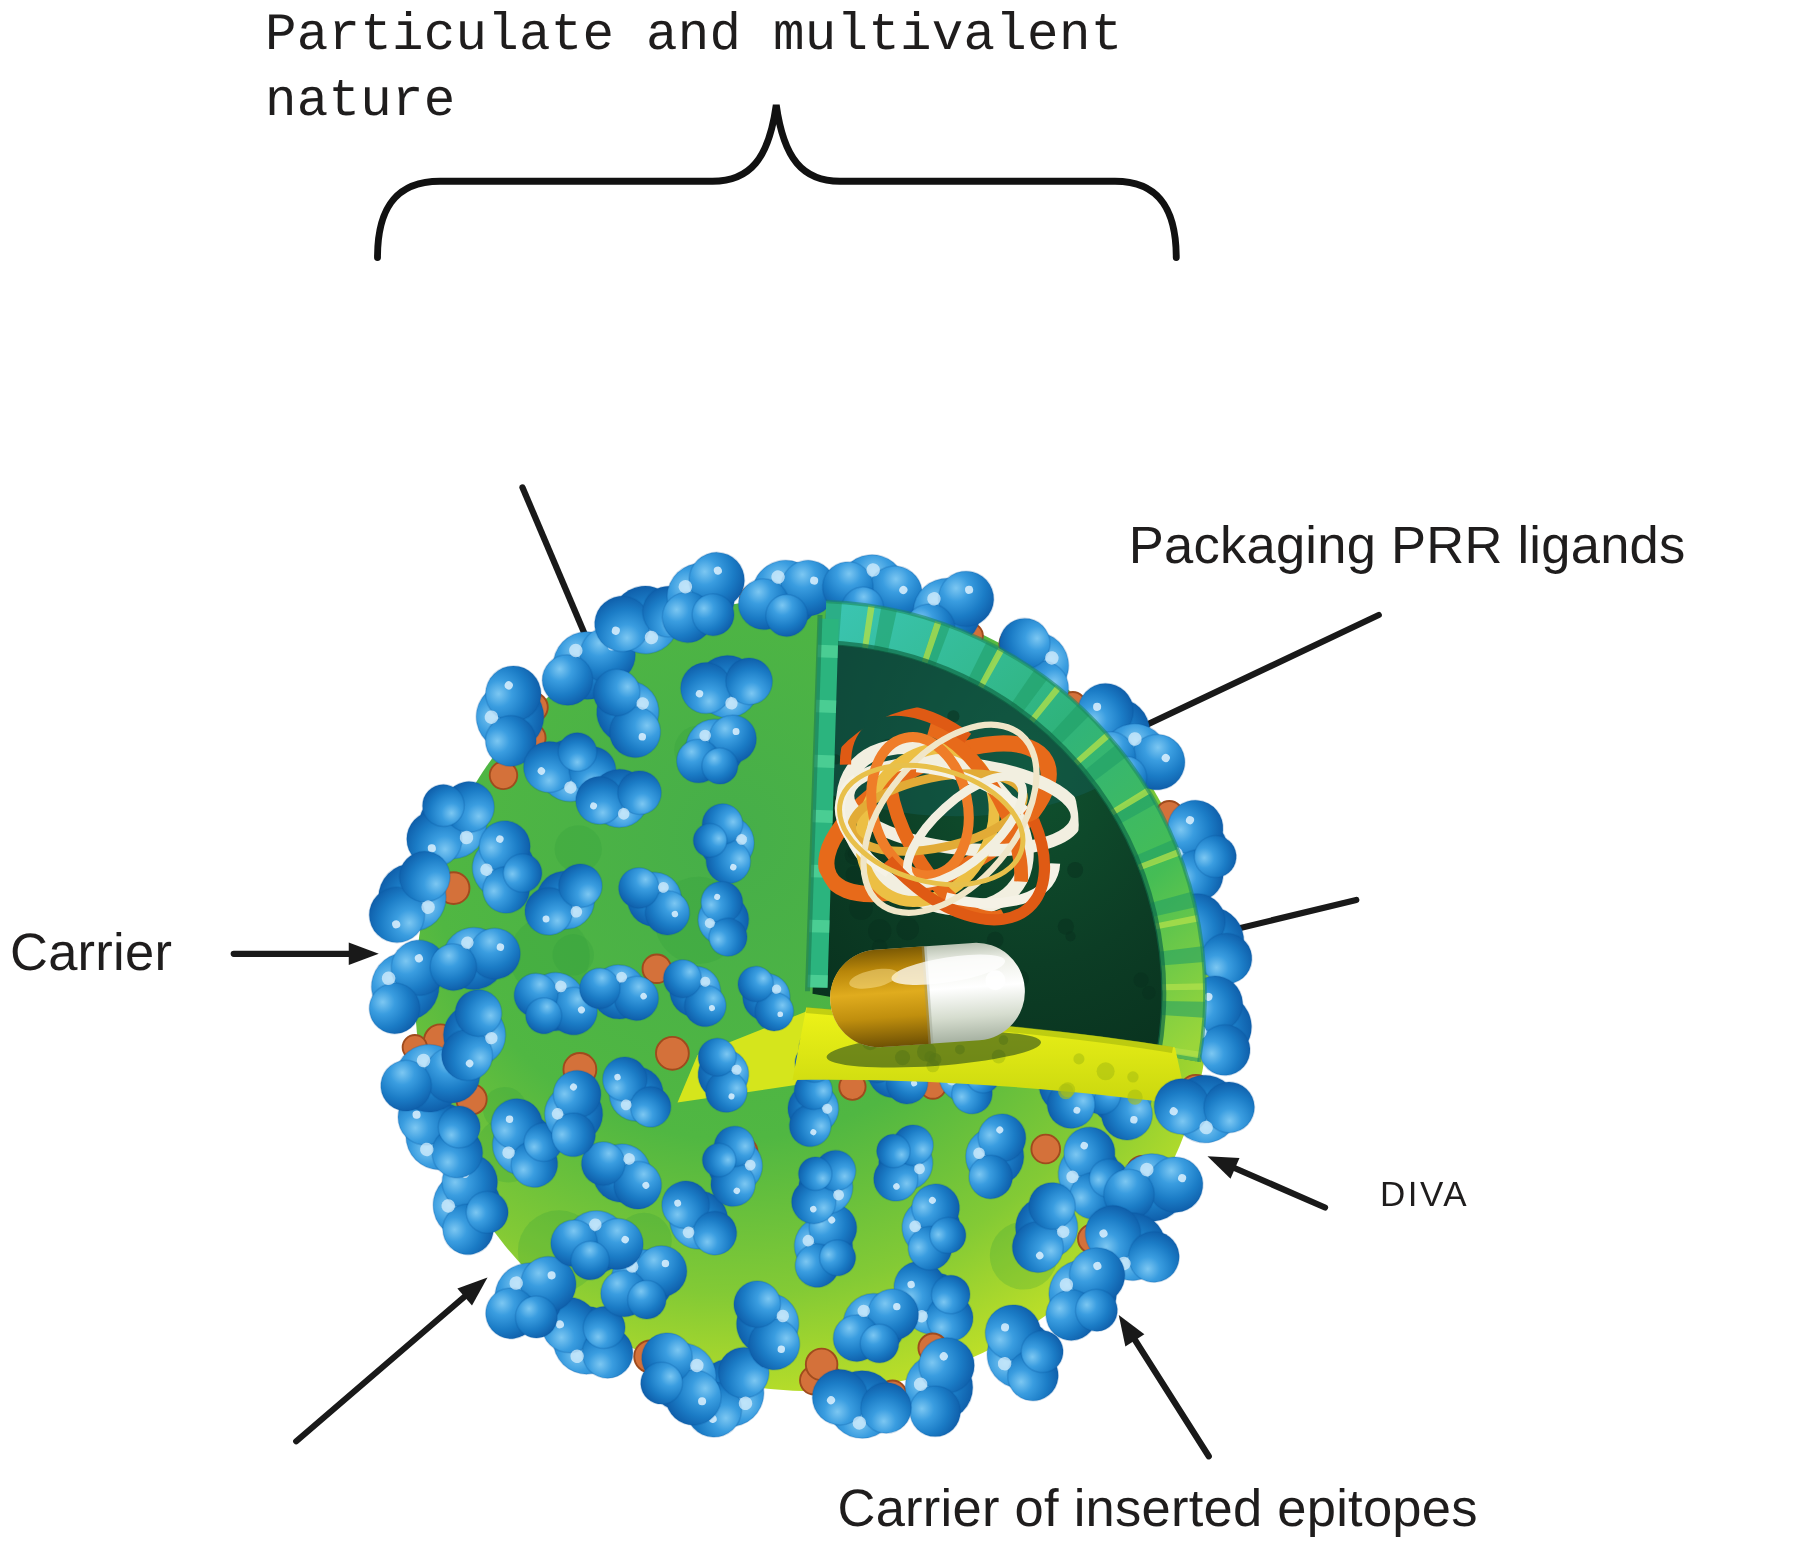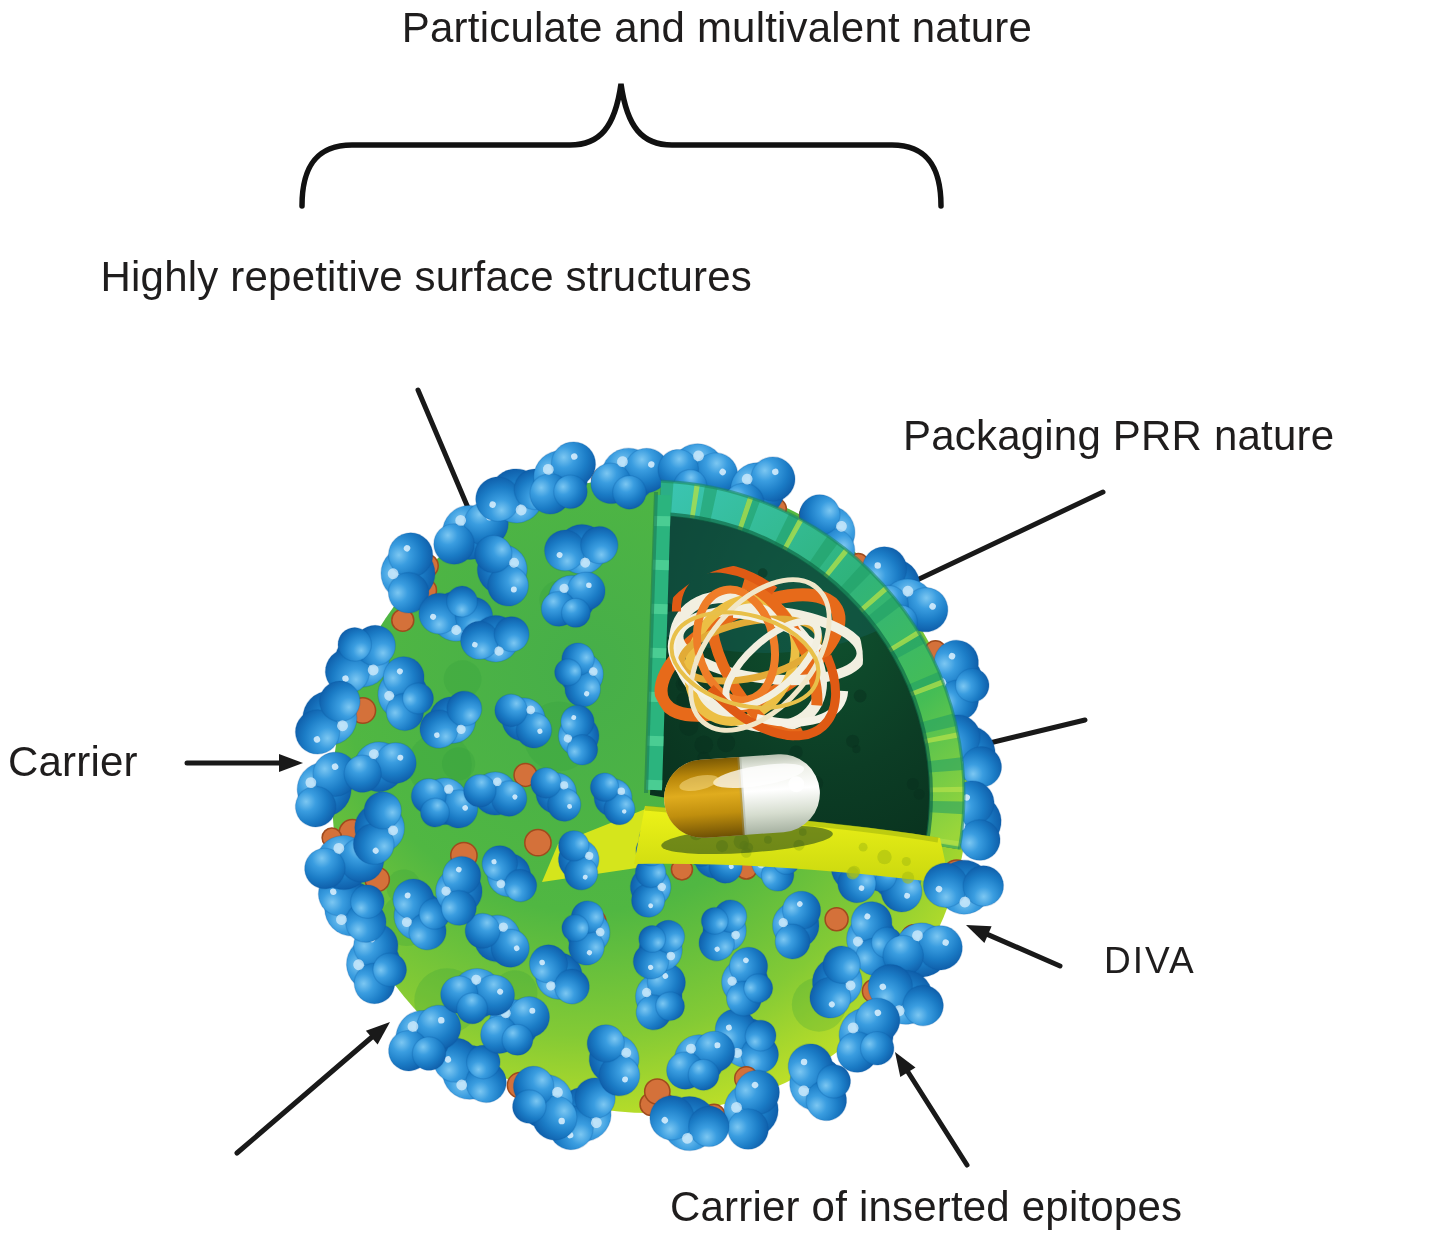--- a/index.html
+++ b/index.html
@@ -1,21 +1,21 @@
 <!DOCTYPE html>
 <html><head>
 <meta charset="utf-8">
 <style>
   html,body{margin:0;padding:0;background:#ffffff;}
   #stage{position:relative;width:1442px;height:1246px;background:#ffffff;overflow:hidden;
          font-family:"Liberation Sans","DejaVu Sans",sans-serif;}
   #figure-svg{position:absolute;left:0;top:0;width:1442px;height:1246px;}
   .lbl{position:absolute;font-size:42px;line-height:1.26;color:#1f1d1d;white-space:nowrap;
        letter-spacing:0.2px;}
-  .lbl.center{text-align:right;white-space:normal;}
+  .lbl.center{text-align:left;white-space:normal;font-family:Liberation Mono, monospace;}
   .aline{stroke:#191919;stroke-width:5;fill:none;stroke-linecap:round;}
   .ahead{fill:#191919;stroke:none;}
 </style>
 </head>
 <body>
 
 <div id="stage">
 
   <svg id="figure-svg" viewBox="0 0 1442 1246">
     <defs>
@@ -797,25 +797,24 @@
             <circle cx="-8.64" cy="-12.15" r="5.4" fill="#d6eefc" opacity="0.75"></circle>
             <circle cx="20.25" cy="-14.850000000000001" r="3.2399999999999998" fill="#e8f6ff" opacity="0.8"></circle>
           </g>
         </g>
     </g>
   </svg>
 
   <div class="lbl center" style="left:212px;top:2px;width:820px">Particulate and multivalent nature</div>
 
   <div class="lbl center" style="left:0px;top:251px;width:752px">
-    <div>Highly repetitive surface structures</div>
   </div>
 
-  <div class="lbl" style="left:903px;top:410px">Packaging PRR nature</div>
+  <div class="lbl" style="left:903px;top:410px">Packaging PRR ligands</div>
 
 
   <div class="lbl" style="left:8px;top:736px">Carrier</div>
 
-  <div class="lbl" style="left:1104px;top:938px;font-size:37px;letter-spacing:2px">DIVA</div>
+  <div class="lbl" style="left:1104px;top:938px;font-size:28px;letter-spacing:2px">DIVA</div>
 
 
   <div class="lbl" style="left:670px;top:1181px">Carrier of inserted epitopes</div>
 </div>
 
 </body></html>

